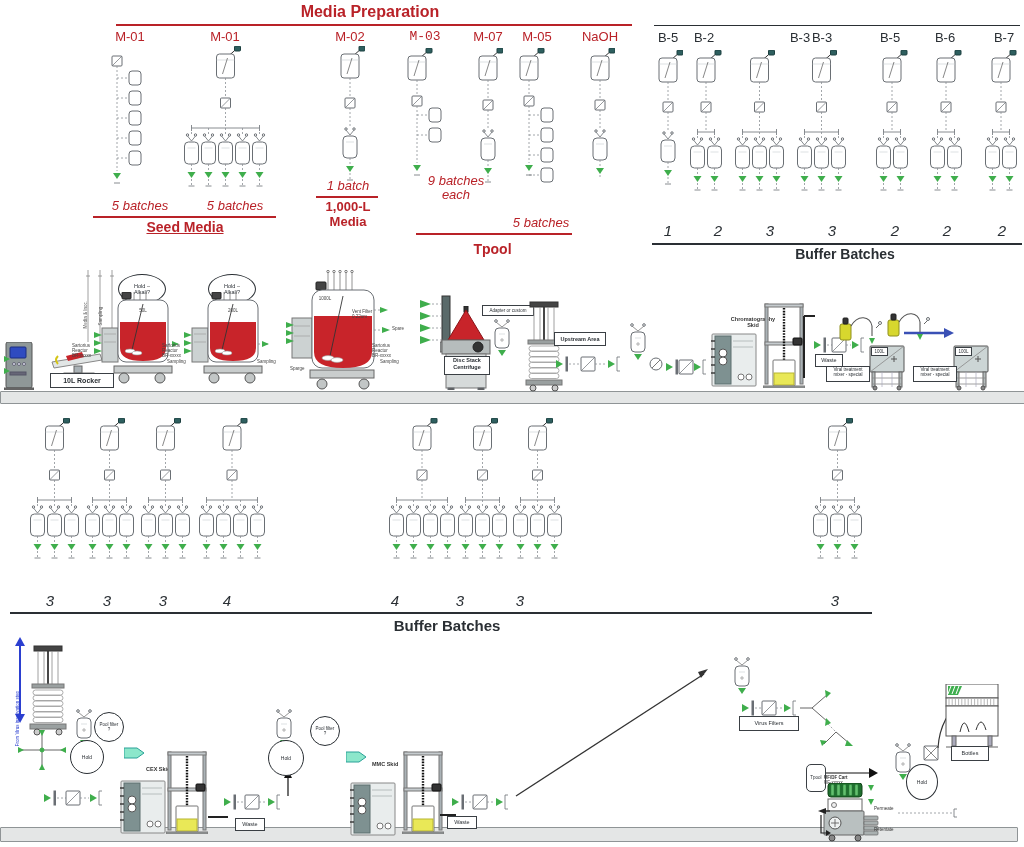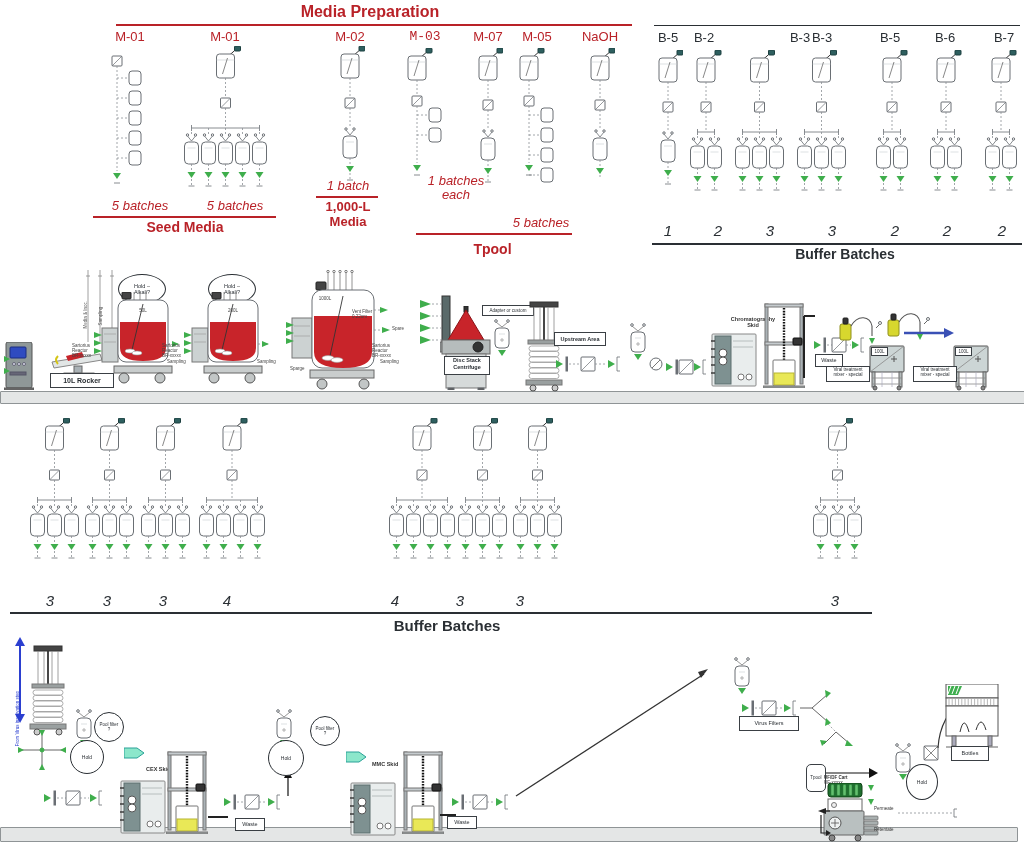--- a/index.html
+++ b/index.html
@@ -237,28 +237,28 @@
         <line x1="15" y1="112" x2="15" y2="118" stroke="#8a8f94" stroke-width="0.8" stroke-dasharray="2,2"></line>
         <polygon points="11,120 19,120 15,126" fill="#3fae4c"></polygon>
         <line x1="15" y1="127" x2="15" y2="133" stroke="#8a8f94" stroke-width="0.8" stroke-dasharray="2,2"></line>
         <line x1="12" y1="134" x2="18" y2="134" stroke="#6a6f74" stroke-width="0.8"></line>
       </svg>
     </div>
 
   <div class="t red it ctr" style="left:95px;top:198px;width:90px;font-size:13px;">5 batches</div>
   <div class="t red it ctr" style="left:190px;top:198px;width:90px;font-size:13px;">5 batches</div>
   <div class="ln" style="left:93px;top:216px;width:183px;height:1.5px;"></div>
-  <div class="t red bold ctr" style="left:120px;top:219px;width:130px;font-size:14px;">Seed Media</div>
+  <div class="t red bold ctr" style="left:120px;top:219px;width:130px;font-size:14px;text-decoration:underline;">Seed Media</div>
 
   <div class="t red it ctr" style="left:313px;top:178px;width:70px;font-size:13px;">1 batch</div>
   <div class="ln" style="left:316px;top:196px;width:62px;height:1.5px;"></div>
   <div class="t red bold ctr" style="left:313px;top:199px;width:70px;font-size:13px;">1,000-L</div>
   <div class="t red bold ctr" style="left:313px;top:214px;width:70px;font-size:13px;">Media</div>
 
-  <div class="t red it ctr" style="left:420px;top:173px;width:72px;font-size:13px;">1 batches</div>
+  <div class="t red it ctr" style="left:420px;top:173px;width:72px;font-size:13px;">9 batches</div>
   <div class="t red it ctr" style="left:420px;top:187px;width:72px;font-size:13px;">each</div>
   <div class="t red it ctr" style="left:505px;top:215px;width:72px;font-size:13px;">5 batches</div>
   <div class="ln" style="left:416px;top:233px;width:156px;height:1.5px;"></div>
   <div class="t red bold ctr" style="left:455px;top:241px;width:75px;font-size:14px;">Tpool</div>
 
   <div class="lnd" style="left:654px;top:25px;width:366px;height:1.2px;"></div>
   <div class="t col ctr" style="left:648px;top:30px;width:40px;">B-5</div>
   <div class="t col ctr" style="left:684px;top:30px;width:40px;">B-2</div>
   <div class="t col ctr" style="left:780px;top:30px;width:40px;">B-3</div>
   <div class="t col ctr" style="left:802px;top:30px;width:40px;">B-3</div>

